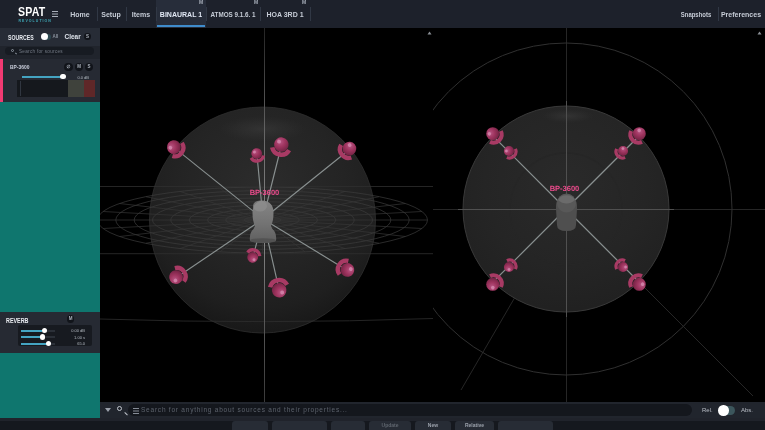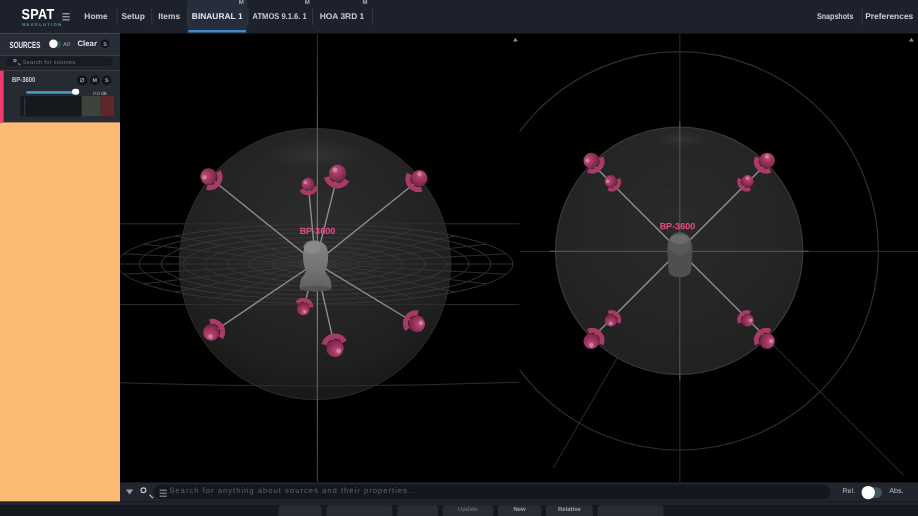--- a/index.html
+++ b/index.html
@@ -9,21 +9,21 @@
   .abs{position:absolute;}
   
   #topbar{position:absolute;left:0;top:0;width:765px;height:28px;background:#1d212b;}
   .tab{position:absolute;top:0;height:28px;line-height:30px;color:#c6ccd6;
        font-size:7px;font-weight:bold;text-align:center;}
   .sep{position:absolute;top:7px;height:14px;width:1px;background:#313845;}
   .mlab{position:absolute;top:-1px;font-size:5px;font-weight:bold;color:#a6adb8;}
   #bintab{position:absolute;left:156px;top:0;width:50px;height:28px;background:#272d3a;}
   #binline{position:absolute;left:157px;top:25px;width:48px;height:2px;background:#3f8ccc;}
   
-  #sidebar{position:absolute;left:0;top:28px;width:100px;height:390px;background:#fdba74;}
+  #sidebar{position:absolute;left:0;top:28px;width:100px;height:390px;background:#0f766e;}
   .sechead{font-weight:bold;color:#e8ebf0;font-size:7.5px;}
   .pill{position:absolute;background:#11141a;border-radius:4px;color:#a8aeb8;
         font-size:4.5px;font-weight:bold;text-align:center;}
   .panel{position:absolute;background:#171a20;border-radius:2px;}
   .track{position:absolute;height:2px;background:#2b3038;}
   .tfill{position:absolute;height:2px;background:#44a4c2;}
   .knob{position:absolute;width:5.5px;height:5.5px;border-radius:50%;background:#fff;}
   .val{position:absolute;color:#b6bcc4;font-size:4px;text-align:right;}
   
   #botbar{position:absolute;left:100px;top:402px;width:665px;height:16px;background:#21252d;}
@@ -90,20 +90,37 @@
       <div class="tfill" style="left:22px;top:17px;width:39px;"></div>
       <div class="knob" style="left:60px;top:14.7px;"></div>
       <div class="val" style="left:65px;top:15.5px;width:24px;">0.0 dB</div>
       <div class="abs" style="left:17px;top:21px;width:78px;height:17px;background:#15181d;">
         <div class="abs" style="left:3px;top:1px;width:1px;height:15px;background:#303640;"></div>
         <div class="abs" style="left:51px;top:0;width:16px;height:17px;background:#3f423c;"></div>
         <div class="abs" style="left:67px;top:0;width:11px;height:17px;background:#5f2728;"></div>
       </div>
     </div>
 
+    <div class="abs" style="left:0;top:284px;width:100px;height:41px;background:#262a33;">
+      <div class="abs sechead" style="left:6px;top:4px;transform:scaleX(0.72);transform-origin:0 0;">REVERB</div>
+      <div class="pill" style="left:67px;top:3px;width:7px;height:7.5px;line-height:7.5px;">M</div>
+      <div class="panel" style="left:18px;top:13px;width:74px;height:21px;"></div>
+      <div class="track" style="left:21px;top:17.5px;width:34px;"></div>
+      <div class="tfill" style="left:21px;top:17.5px;width:21px;"></div>
+      <div class="knob" style="left:41.5px;top:15.7px;"></div>
+      <div class="val" style="left:61px;top:16px;width:24px;">0.00 dB</div>
+      <div class="track" style="left:21px;top:24px;width:34px;"></div>
+      <div class="tfill" style="left:21px;top:24px;width:20px;"></div>
+      <div class="knob" style="left:39.5px;top:22.2px;"></div>
+      <div class="val" style="left:61px;top:22.5px;width:24px;">1.00 s</div>
+      <div class="track" style="left:21px;top:30.5px;width:34px;"></div>
+      <div class="tfill" style="left:21px;top:30.5px;width:26px;"></div>
+      <div class="knob" style="left:45.5px;top:28.7px;"></div>
+      <div class="val" style="left:61px;top:29px;width:24px;">65.0</div>
+    </div>
 
   </div>
 
   <svg class="abs" style="left:100px;top:28px;" width="333" height="374" viewBox="0 0 333 374">
     <defs>
       <radialGradient id="sph" cx="50%" cy="36%" r="66%">
         <stop offset="0%" stop-color="#2c2c2c"></stop>
         <stop offset="55%" stop-color="#242424"></stop>
         <stop offset="80%" stop-color="#1f1f1f"></stop>
         <stop offset="100%" stop-color="#171717"></stop>

